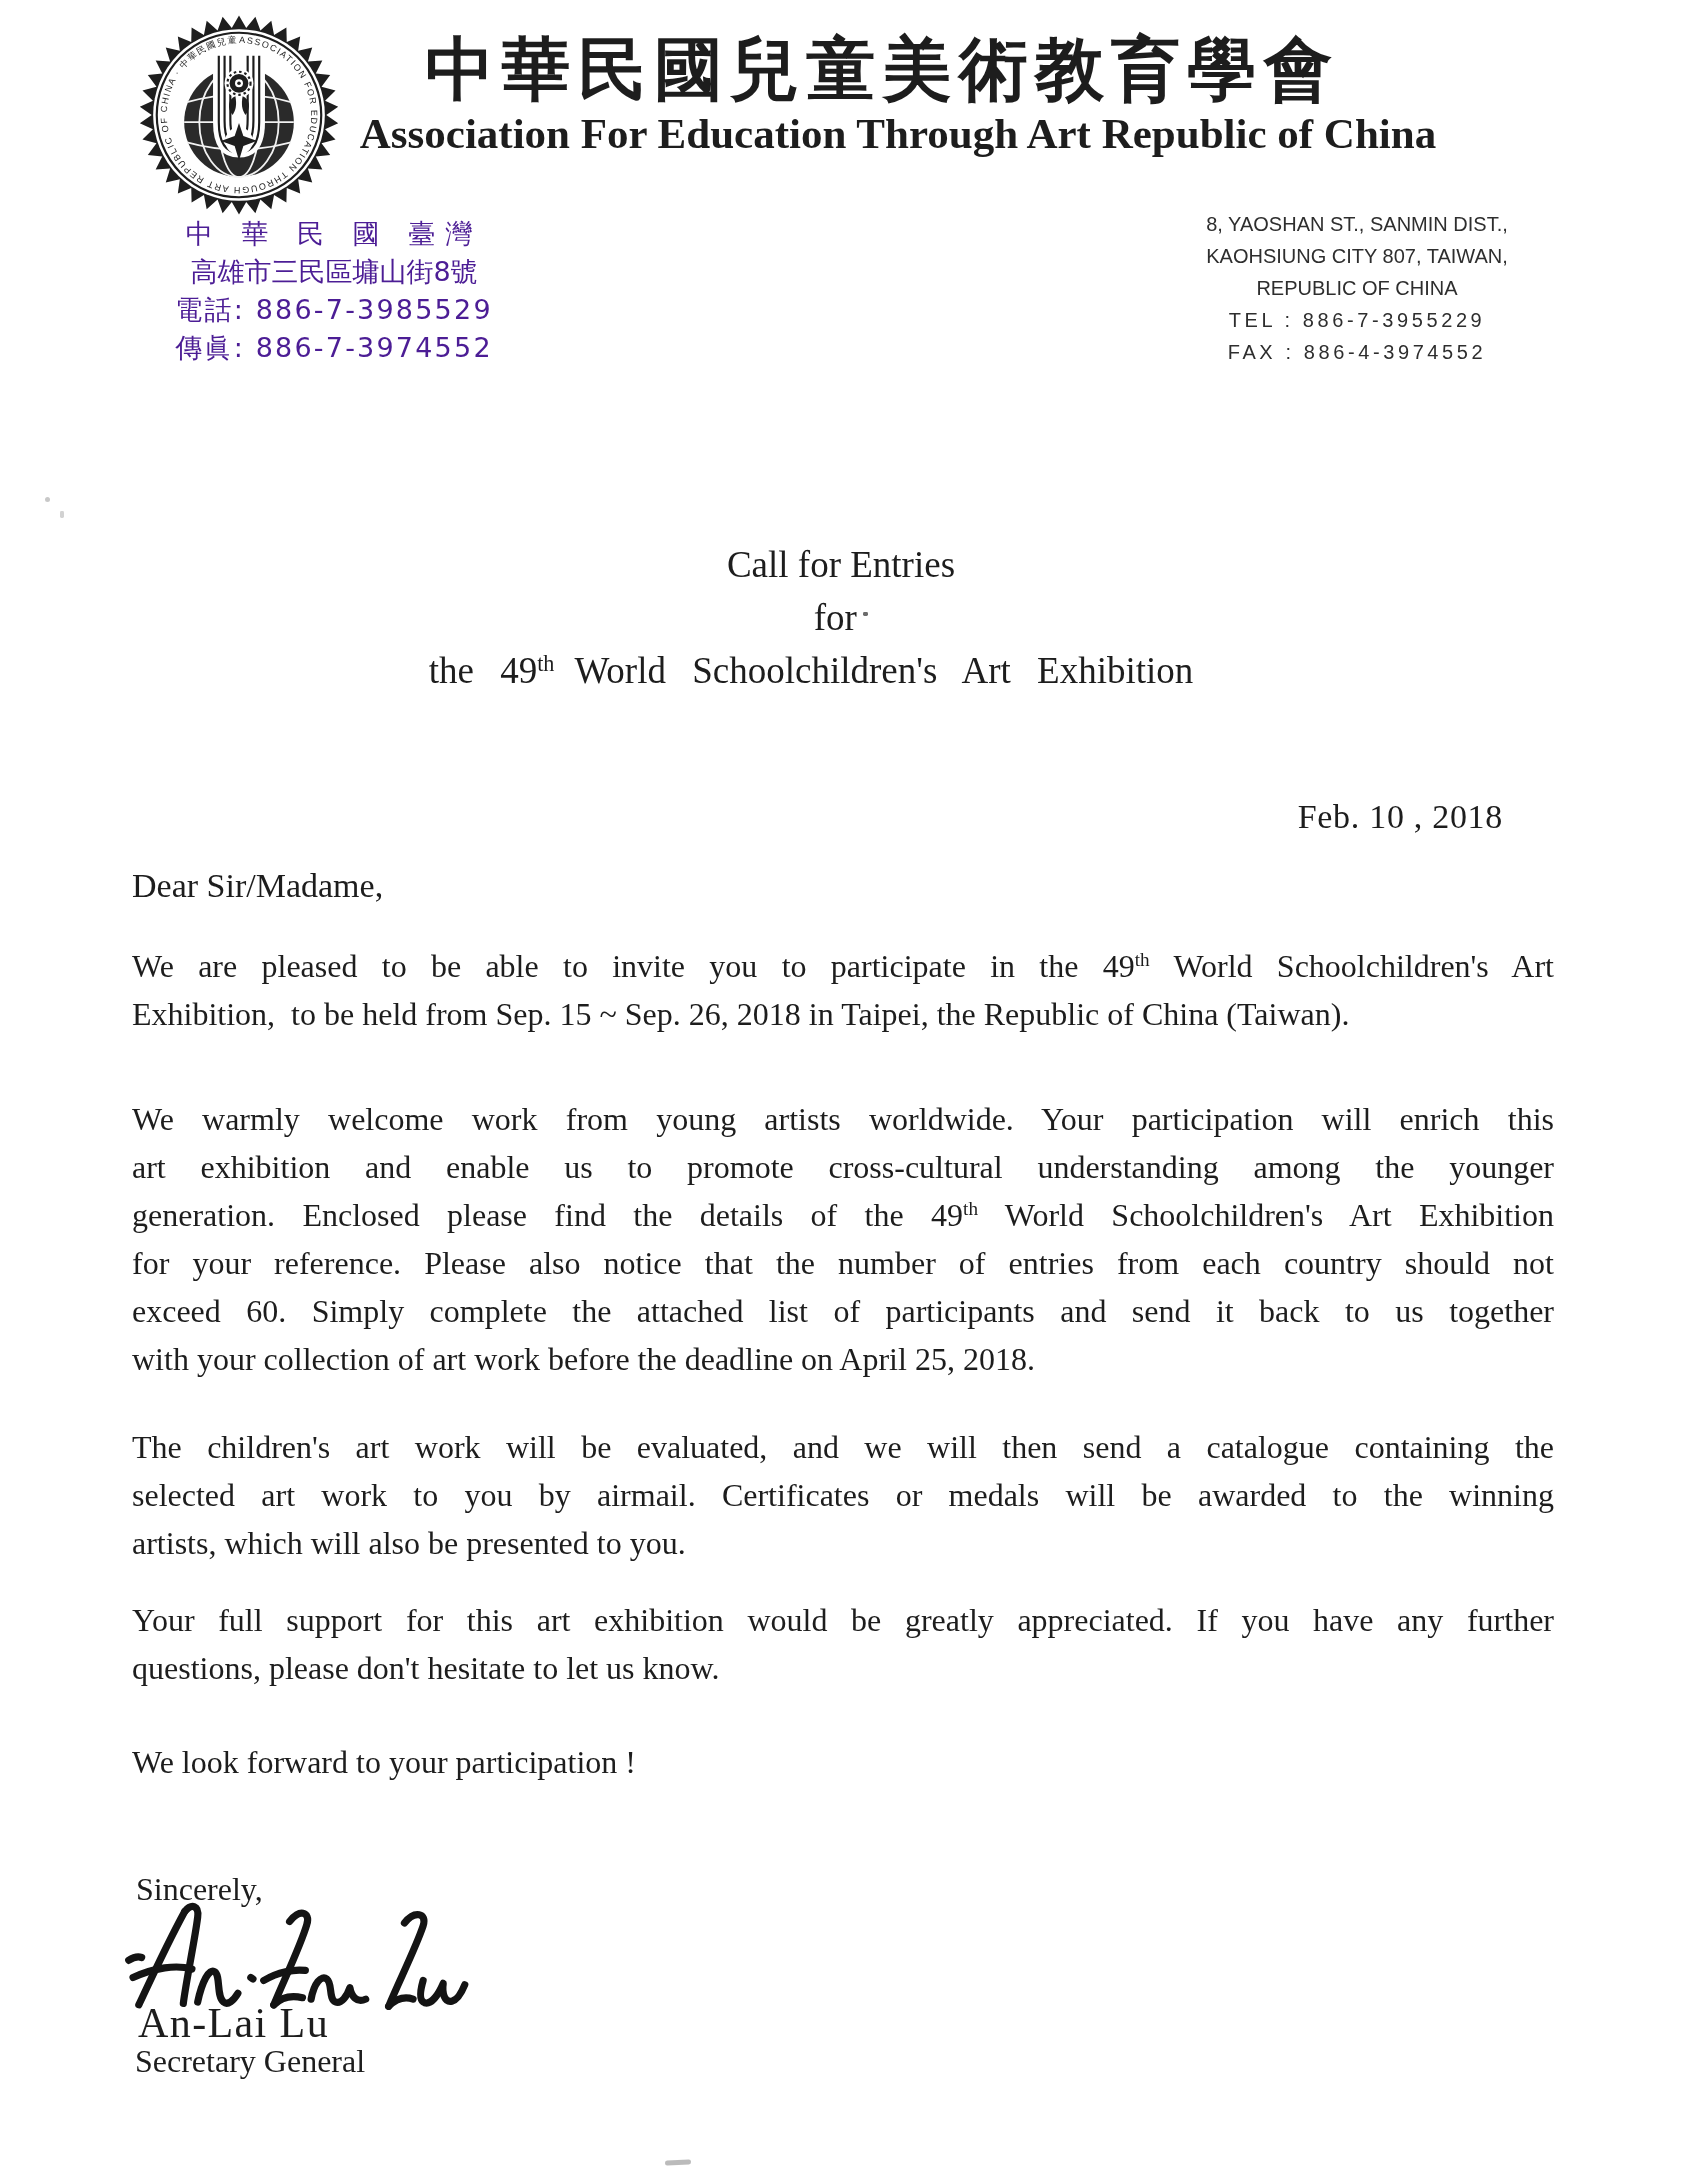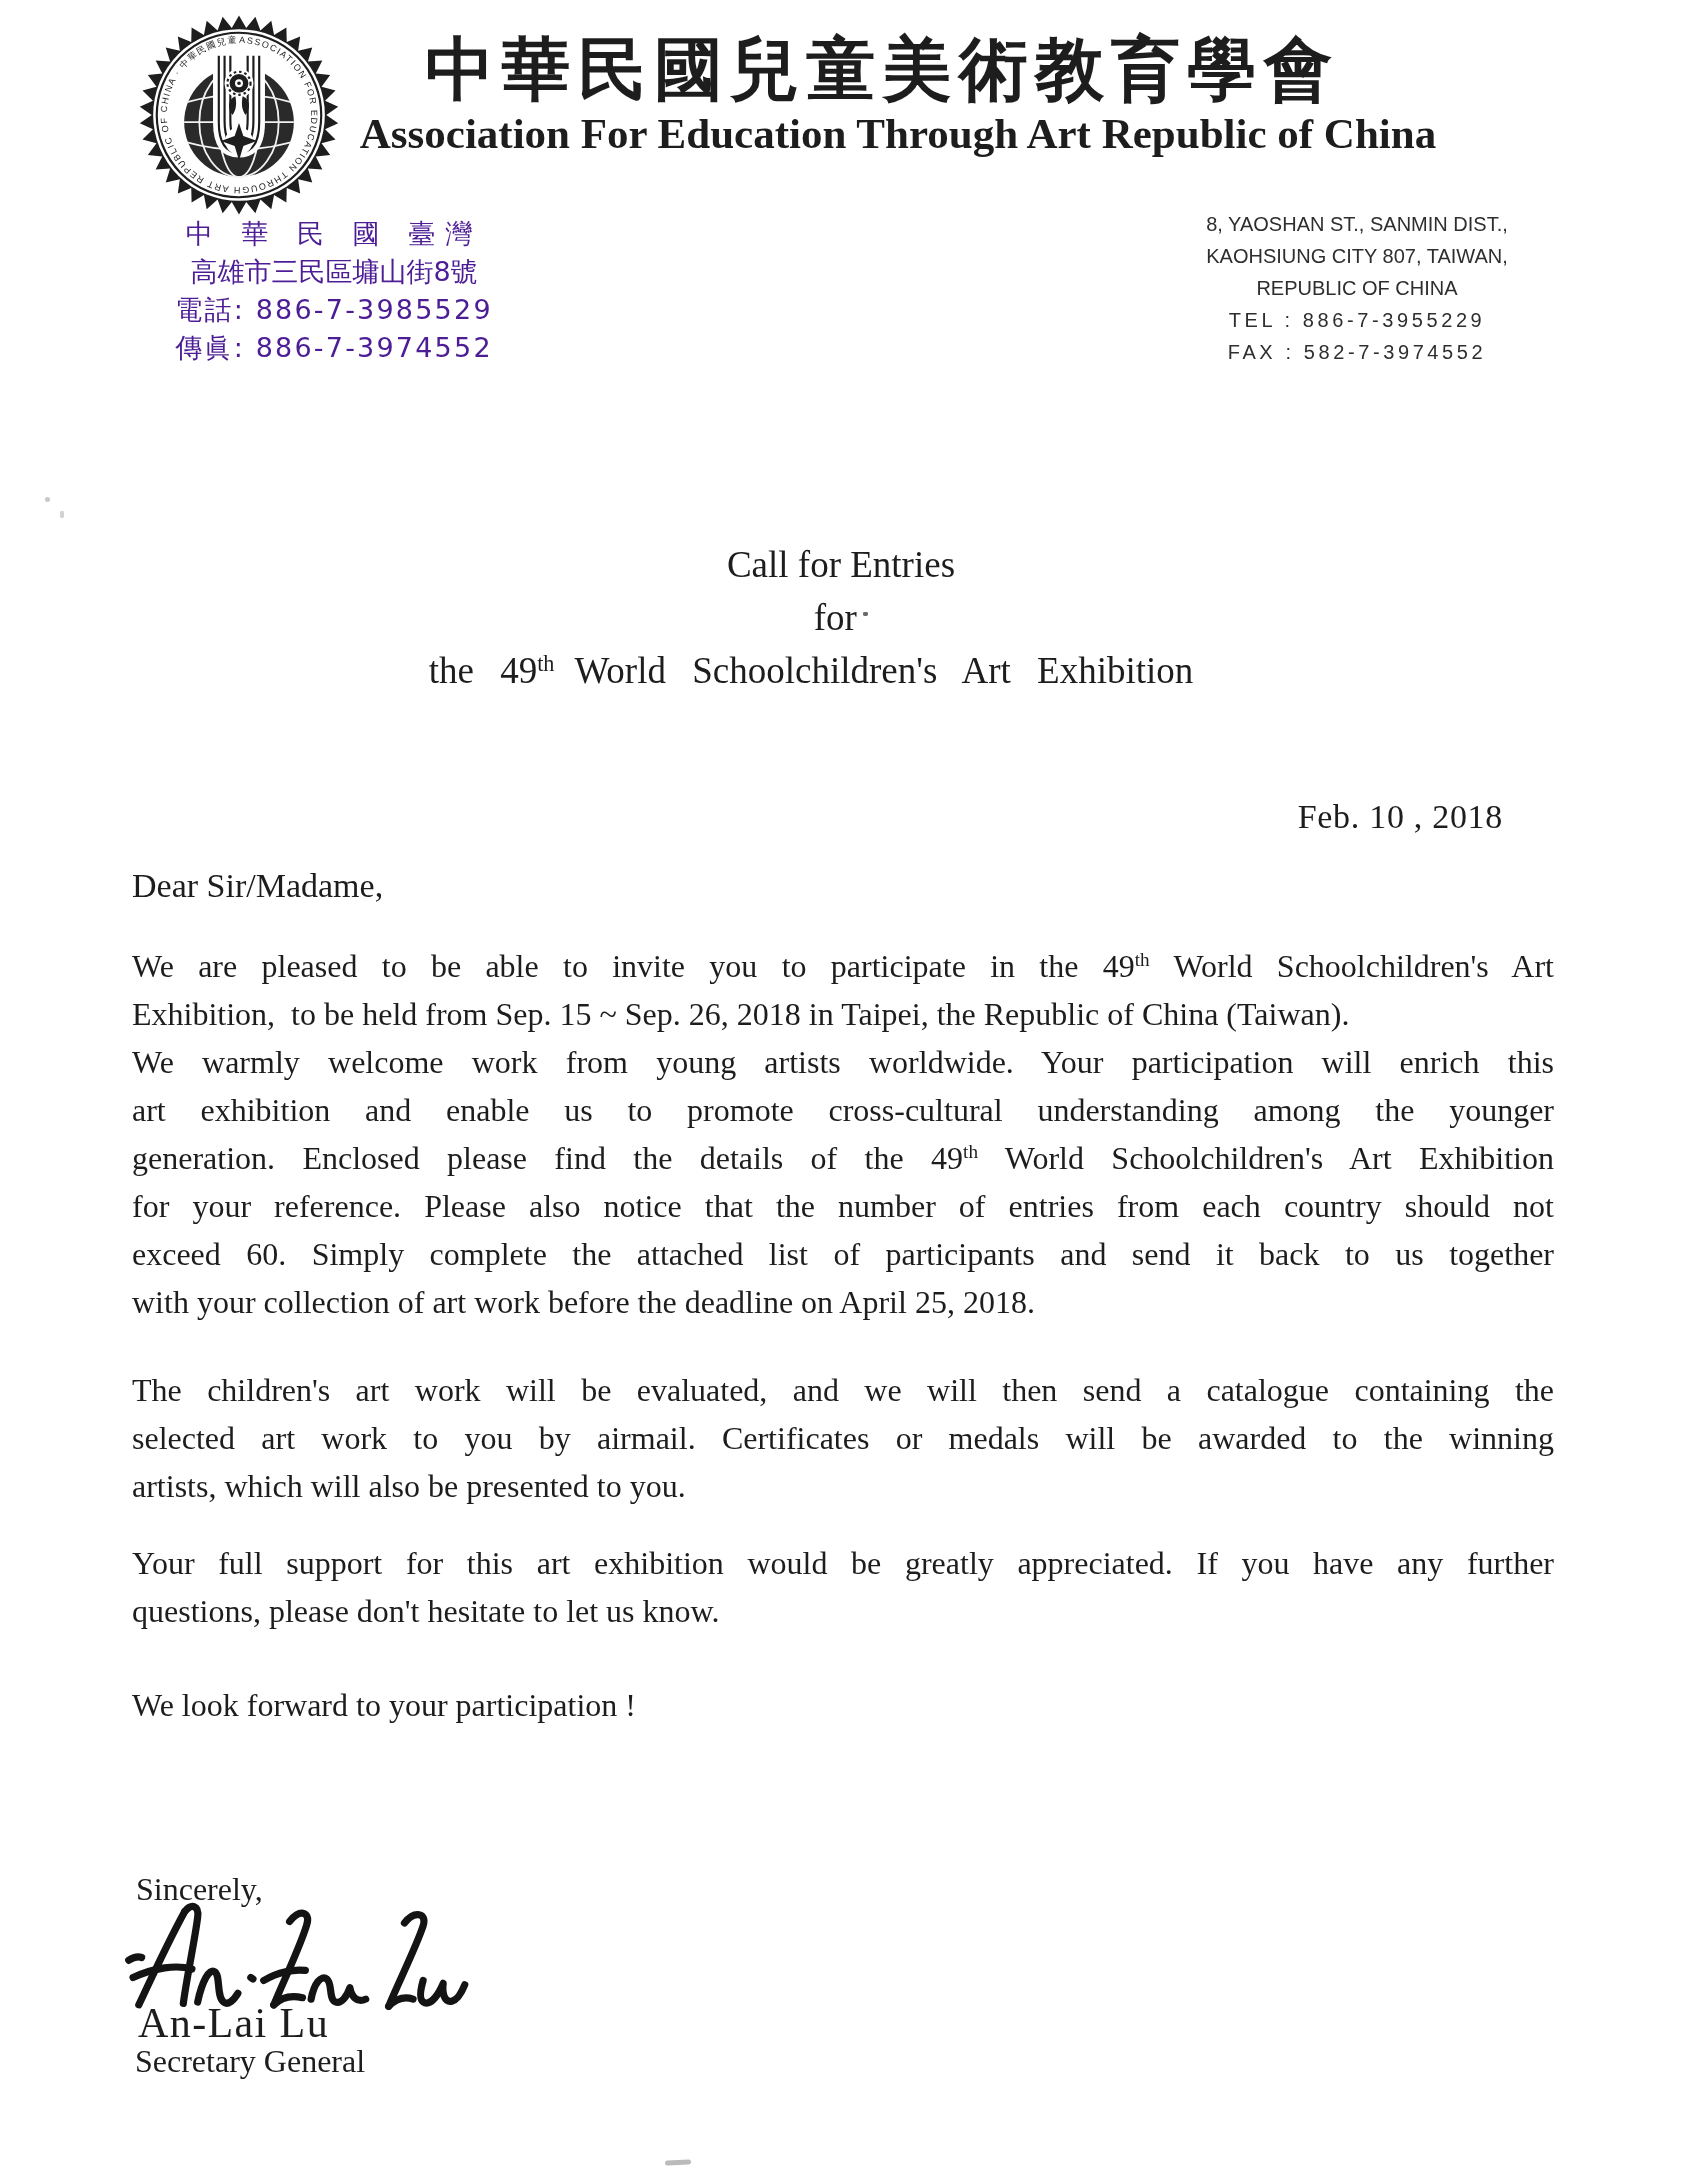--- a/index.html
+++ b/index.html
@@ -48,21 +48,21 @@
   .heading .post{margin-left:20px;}
   .dot-artifact{
     display:inline-block;width:5.7px;height:3.6px;background:#3a3a3a;border-radius:1.4px;
     margin-left:5.7px;vertical-align:14.4px;opacity:.75;
   }
   
   .date{position:absolute;right:181px;top:798px;font-size:34px;letter-spacing:0.7px;margin-left:20px;}
   .salutation{position:absolute;left:132px;top:867px;font-size:34px;}
   .body-text{position:absolute;left:132px;top:942px;width:1422px;font-size:32px;}
   .para{margin:0;}
-  .para:nth-child(1){}
+  .para:nth-child(1){margin-bottom:57px;}
   .para:nth-child(2){margin-bottom:40px;}
   .para:nth-child(3){margin-bottom:29px;}
   .para:nth-child(4){margin-bottom:46px;}
   .pline{
     line-height:48px;height:48px;
     text-align:justify;text-align-last:justify;text-justify:inter-word;
   }
   .pline.last{text-align-last:left;}
   .closing{position:absolute;left:136px;top:1871px;font-size:32px;}
   .signature-svg{position:absolute;left:123px;top:1897px;width:359px;height:126px;}
@@ -134,21 +134,21 @@
       <div>高雄市三民區墉山街8號</div>
       <div class="num">電話: 886-7-3985529</div>
       <div class="num">傳眞: 886-7-3974552</div>
     </div>
 
     <div class="addr-en">
       <div>8, YAOSHAN ST., SANMIN DIST.,</div>
       <div>KAOHSIUNG CITY 807, TAIWAN,</div>
       <div>REPUBLIC OF CHINA</div>
       <div class="spaced">TEL : 886-7-3955229</div>
-      <div class="spaced">FAX : 582-7-3974552</div>
+      <div class="spaced">FAX : 886-4-3974552</div>
     </div>
   </div>
 
   <div class="heading">
     <div>Call for Entries</div>
     <div><span>for</span><span class="dot-artifact"></span></div>
     <div>
       <span class="h-line3"><span>the 49</span><span class="sup">th</span><span class="post">World Schoolchildren's Art Exhibition</span></span>
     </div>
   </div>

